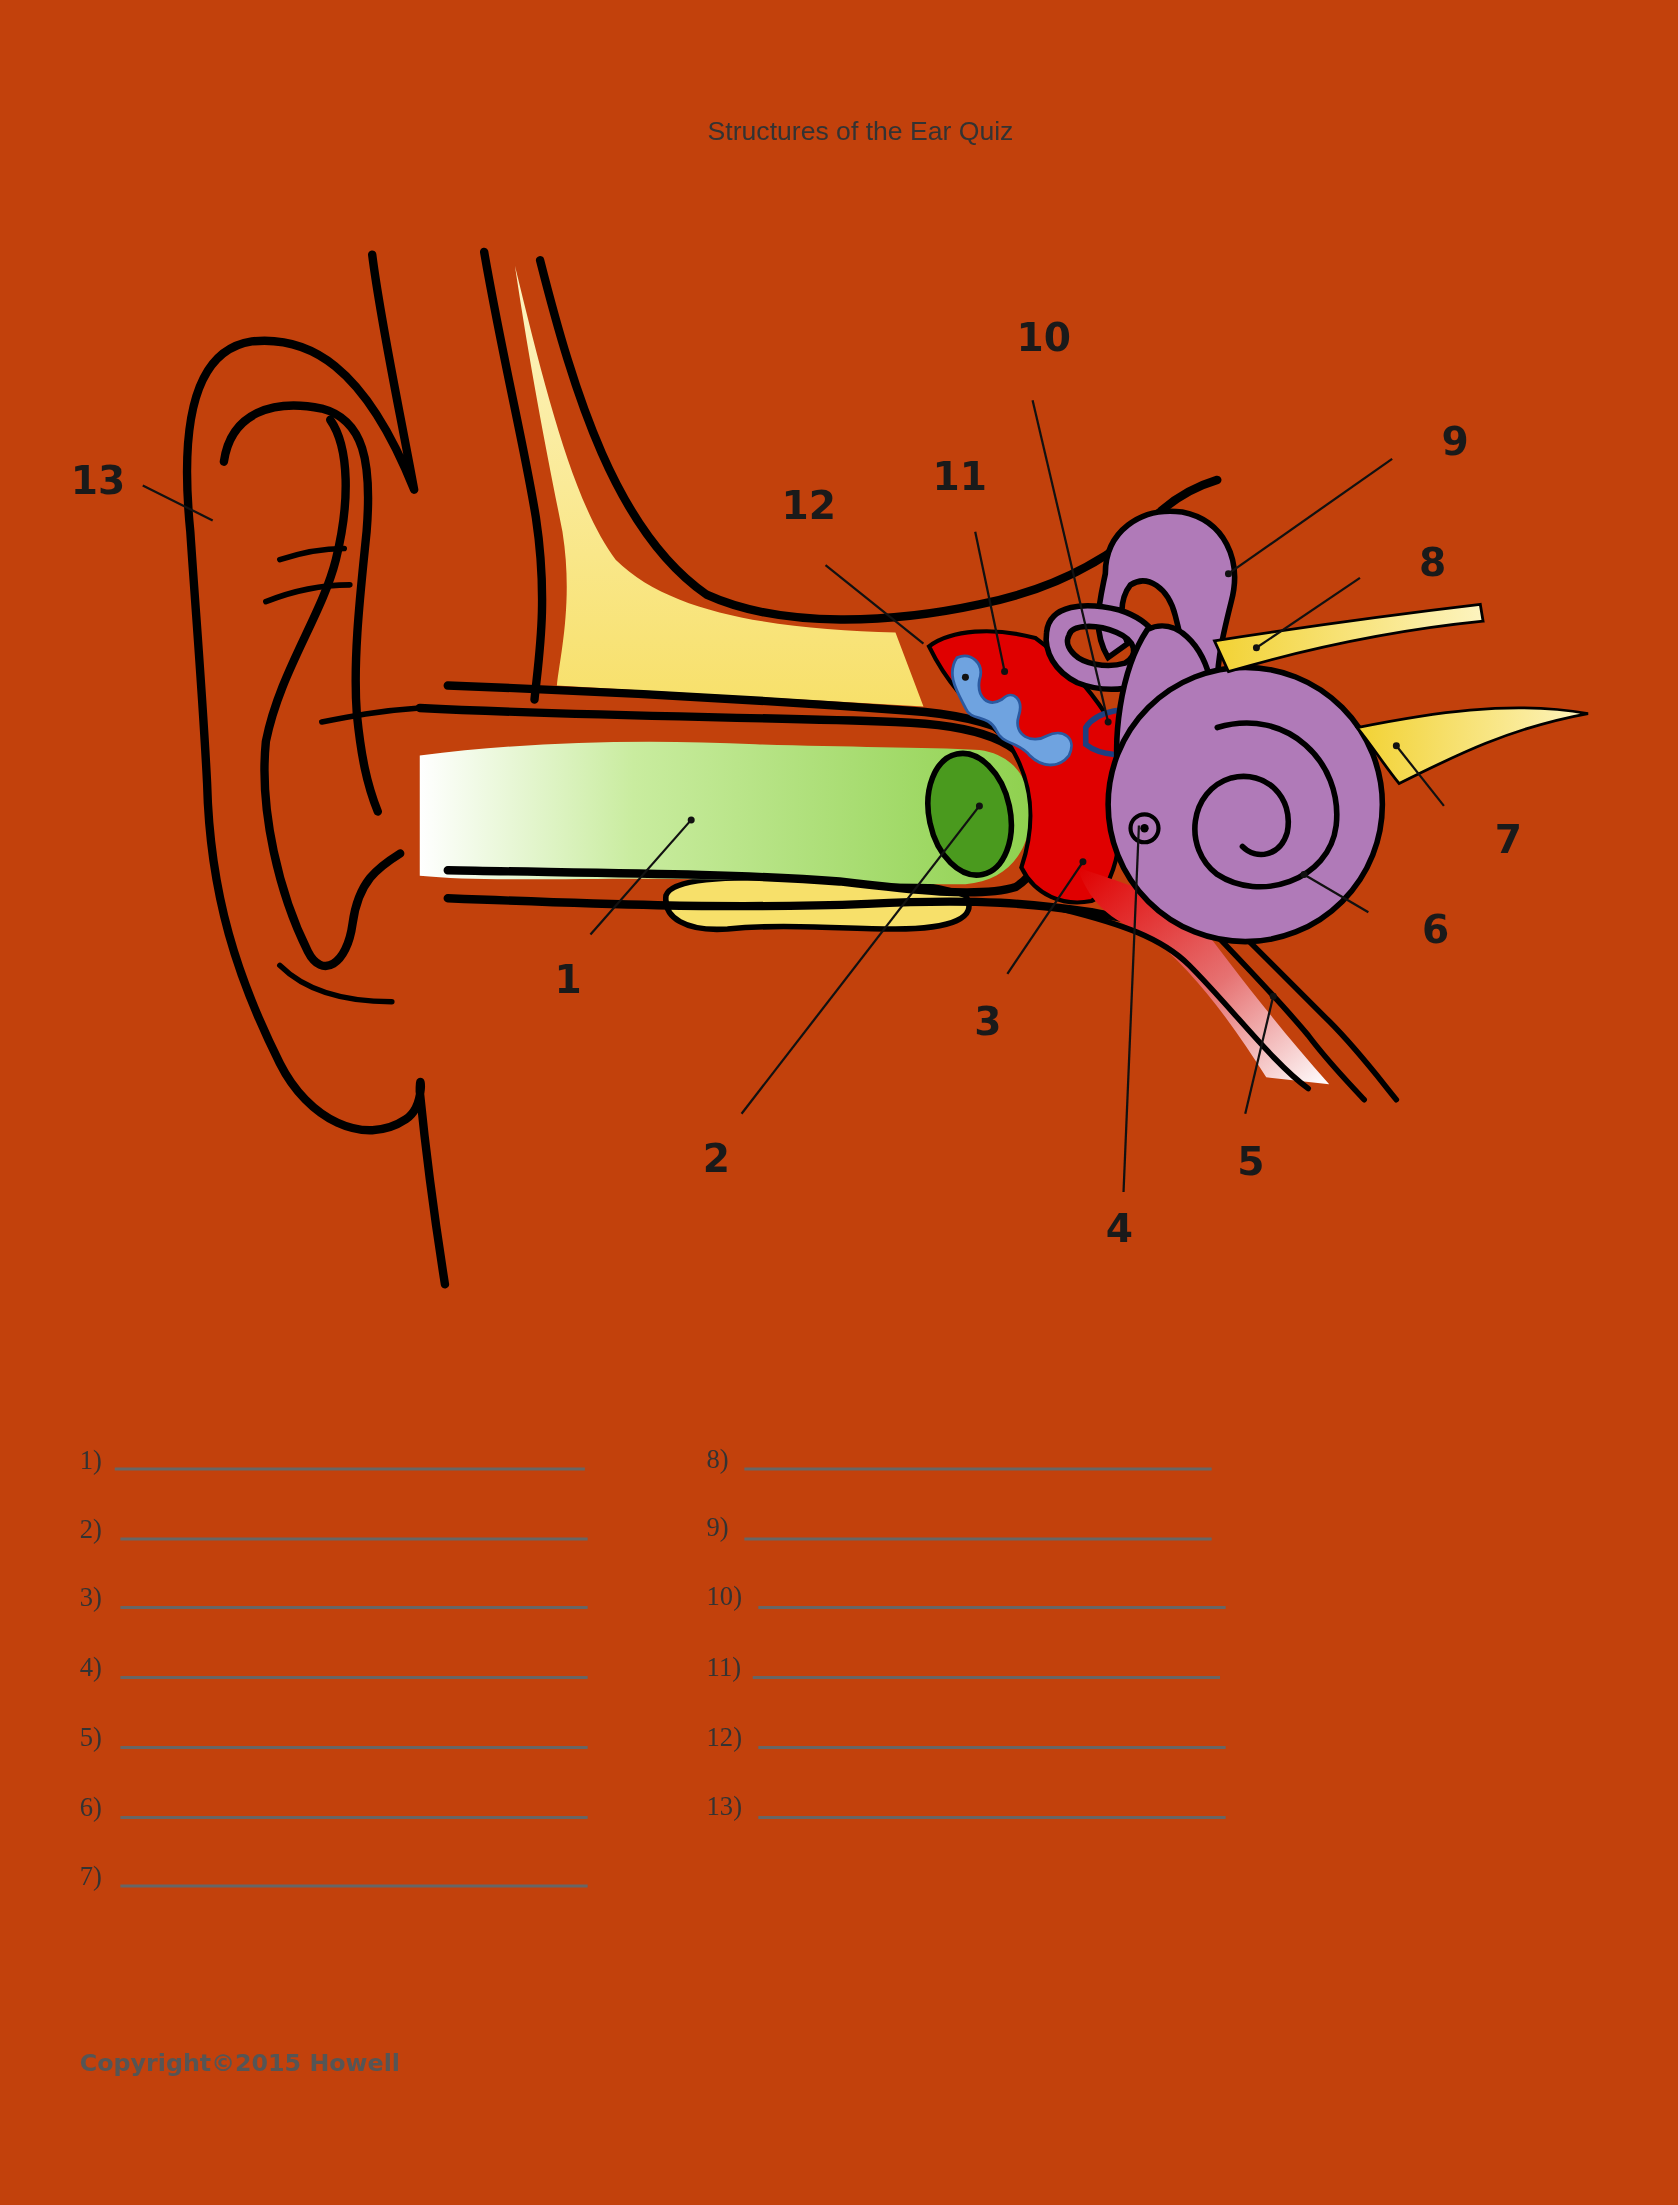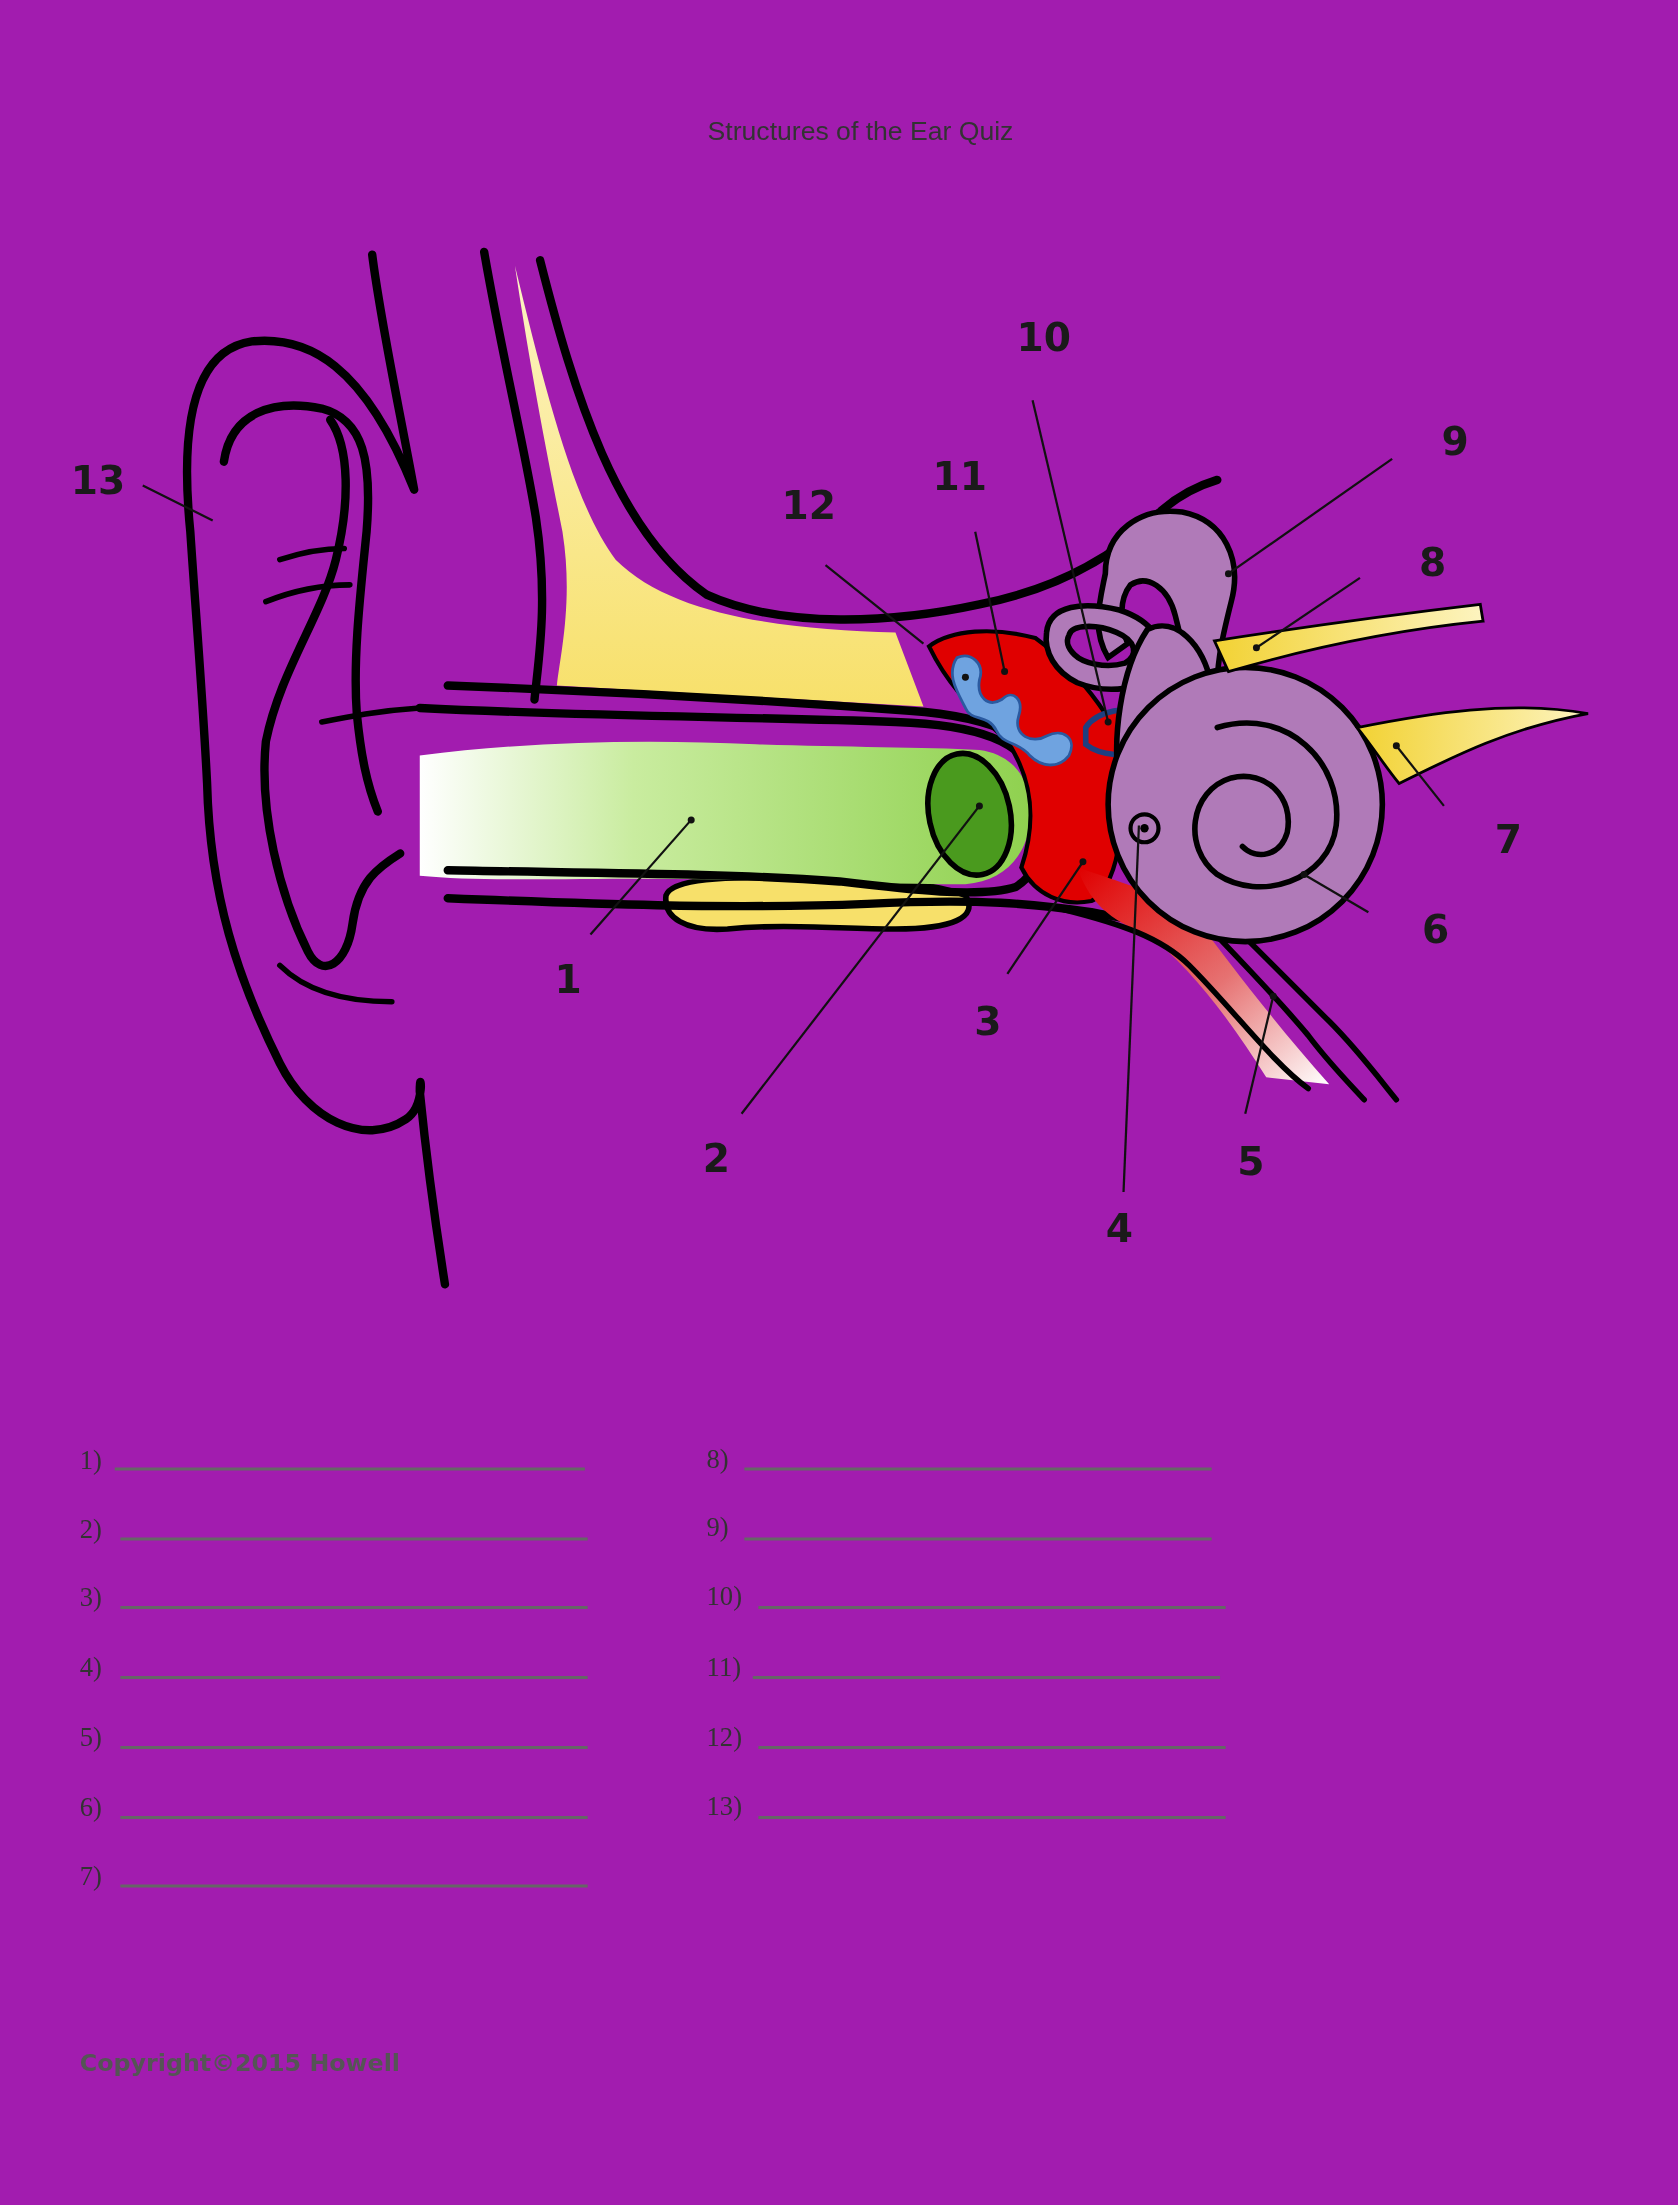--- a/index.html
+++ b/index.html
@@ -1,17 +1,17 @@
 <!DOCTYPE html>
 <html style="font-size:10.5px"><head>
 <meta charset="utf-8">
 <style>
   html, body { margin: 0; padding: 0; background: #ffffff; }
   body { width: 1679px; height: 2205px; position: relative; overflow: hidden; }
-  .page { position: absolute; left: 0; top: 0; width: 1679px; height: 2205px; background: #a21caf; text-align: right; }
+  .page { position: absolute; left: 0; top: 0; width: 1679px; height: 2205px; background: #c2410c; text-align: right; }
   svg.canvas { position: absolute; left: 0; top: 0; width: 1679px; height: 2205px; }
   .title-text { font-family: "Liberation Sans", sans-serif; font-size: 19px; fill: #333; }
   .num { font-family: "DejaVu Sans", sans-serif; font-weight: bold; font-size: 28px; fill: #1a1a1a; }
   .ans-label { font-family: "Liberation Serif", serif; font-size: 19px; fill: #333; }
   .copy { font-family: "DejaVu Sans", sans-serif; font-weight: bold; font-size: 17px; fill: #555; }
   .outline { fill: none; stroke: #000; stroke-width: 6; stroke-linecap: round; stroke-linejoin: round; }
   .thin { fill: none; stroke: #000; stroke-width: 4; stroke-linecap: round; stroke-linejoin: round; }
   .leader { fill: none; stroke: #111; stroke-width: 1.6; }
   .ansline { stroke: #666; stroke-width: 2.2; }
   .dot { fill: #111; }

